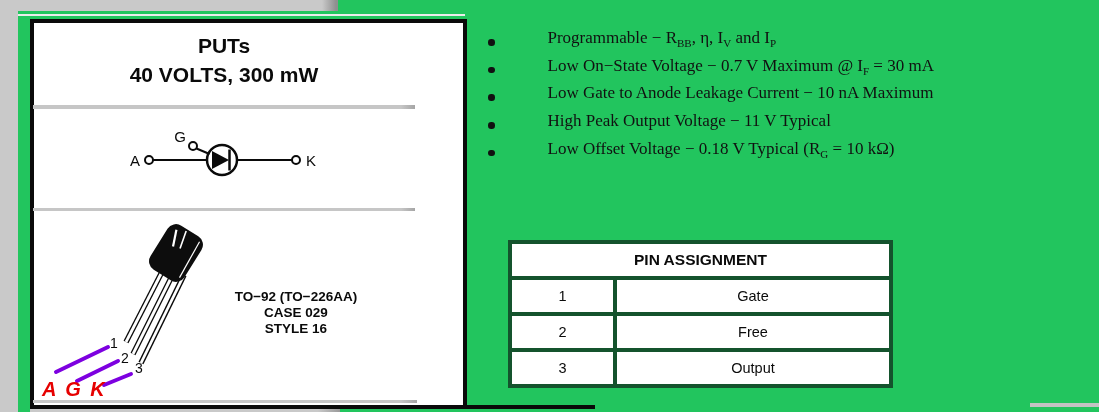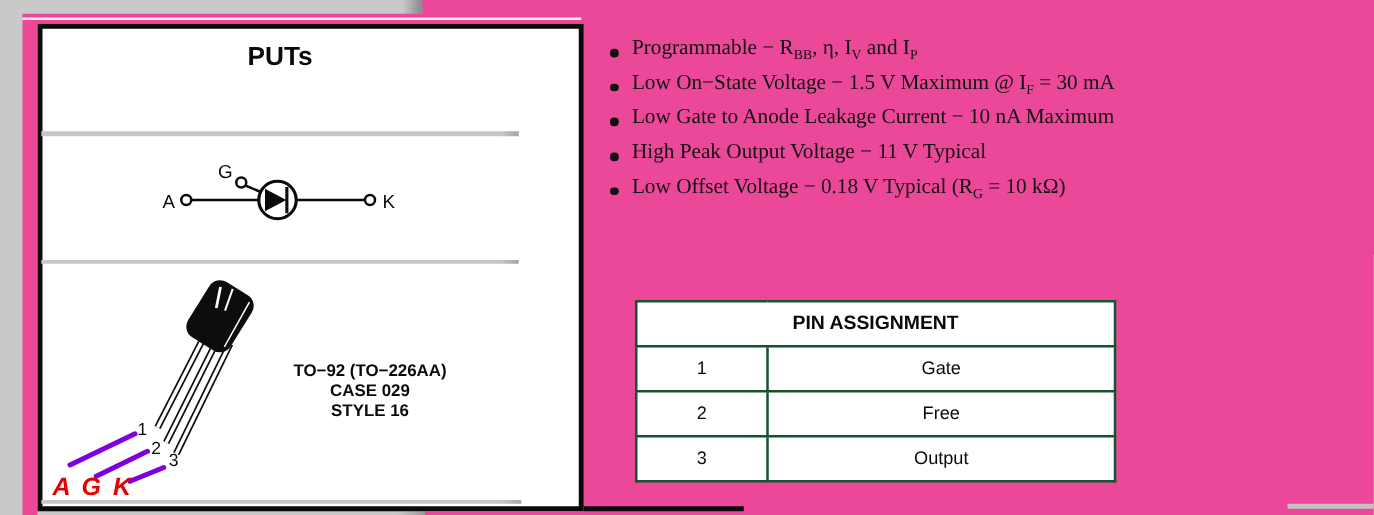--- a/index.html
+++ b/index.html
@@ -1,18 +1,18 @@
 <!DOCTYPE html>
 <html><head>
 <meta charset="utf-8">
 <style>
   * { margin:0; padding:0; box-sizing:border-box; }
   body { background:#ffffff; font-family:"Liberation Sans", sans-serif; }
   .page {
-    position:relative; width:1099px; height:412px; background:#ec4899; overflow:hidden;
+    position:relative; width:1099px; height:412px; background:#22c55e; overflow:hidden;
   }
   
   .edge-left   { position:absolute; left:0; top:0; width:18px; height:412px; background:#c9c9c9; }
   .edge-top    { position:absolute; left:0; top:0; width:338px; height:11px;
                  background:linear-gradient(to right,#c9c9c9 0 322px,#8f8f8f 336px); }
   .edge-bottom { position:absolute; left:30px; top:409px; width:310px; height:3px;
                  background:linear-gradient(to right,#c9c9c9 0 288px,#9a9a9a 100%); }
   .edge-br     { position:absolute; left:1030px; top:403px; width:69px; height:4px; background:#c3c3c3; }
   .shadow-line { position:absolute; left:18px; top:14px; width:447px; height:2px; background:#ececec; }
 
@@ -36,35 +36,36 @@
 
   .panel-svg { position:absolute; left:30px; top:19px; width:437px; height:390px; }
   .panel-svg text { font-family:"Liberation Sans", sans-serif; }
 
   
   .features { position:absolute; left:488px; top:28px; width:600px; list-style:none; }
   .features li {
     display:flex; align-items:baseline; height:27.7px;
     font-family:"Liberation Serif", serif; font-size:17px; color:#111;
     white-space:nowrap;
+    gap:42px;
   }
   .features .dot {
     width:6.5px; height:6.5px; border-radius:50%; background:#111;
     margin-right:11px; flex:0 0 auto; align-self:center; margin-top:1px;
   }
   .features sub { font-size:11px; line-height:0; }
 
   
   .pin-table {
     position:absolute; left:508px; top:240px; width:385px;
     border-collapse:collapse; table-layout:fixed;
     font-family:"Liberation Sans", sans-serif; color:#0a0a0a;
   }
   .pin-table th, .pin-table td {
-    border:2px solid #14532d; text-align:center; vertical-align:middle;
+    border:4px solid #14532d; text-align:center; vertical-align:middle;
     height:36px; padding:0; background:#ffffff;
   }
   .pin-table th { font-size:15.5px; font-weight:bold; }
   .pin-table td { font-size:14.5px; font-weight:normal; }
   .pin-table .col-pin { width:105px; }
 </style>
 </head>
 <body>
 
 <div class="page">
@@ -76,20 +77,21 @@
   <div class="edge-br"></div>
 
   <div class="feature-box"></div>
   <div class="box-bottom-ext"></div>
   <div class="divider d1"></div>
   <div class="divider d2"></div>
   <div class="divider d3"></div>
 
   <div class="box-title">
     <div>PUTs</div>
+    <div>40 VOLTS, 300 mW</div>
   </div>
 
   <svg class="panel-svg" viewBox="30 19 437 390">
 
     <g>
       <text x="140" y="166" text-anchor="end" font-size="15" fill="#0a0a0a">A</text>
       <circle cx="149" cy="160" r="4" fill="#fff" stroke="#0a0a0a" stroke-width="2"></circle>
       <line x1="153" y1="160" x2="208" y2="160" stroke="#0a0a0a" stroke-width="2"></line>
       <circle cx="222" cy="160" r="15" fill="#fff" stroke="#0a0a0a" stroke-width="2.5"></circle>
       <polygon points="212,151 212,169 229,160" fill="#0a0a0a"></polygon>
@@ -140,21 +142,21 @@
     </g>
   </svg>
 
   <ul class="features">
       <li>
         <span class="dot"></span>
         <span><span>Programmable − R</span><sub>BB</sub><span>, η, I</span><sub>V</sub><span> and I</span><sub>P</sub></span>
       </li>
       <li>
         <span class="dot"></span>
-        <span><span>Low On−State Voltage − 1.5 V Maximum @ I</span><sub>F</sub><span> = 30 mA</span></span>
+        <span><span>Low On−State Voltage − 0.7 V Maximum @ I</span><sub>F</sub><span> = 30 mA</span></span>
       </li>
       <li>
         <span class="dot"></span>
         <span><span>Low Gate to Anode Leakage Current − 10 nA Maximum</span></span>
       </li>
       <li>
         <span class="dot"></span>
         <span><span>High Peak Output Voltage − 11 V Typical</span></span>
       </li>
       <li>

